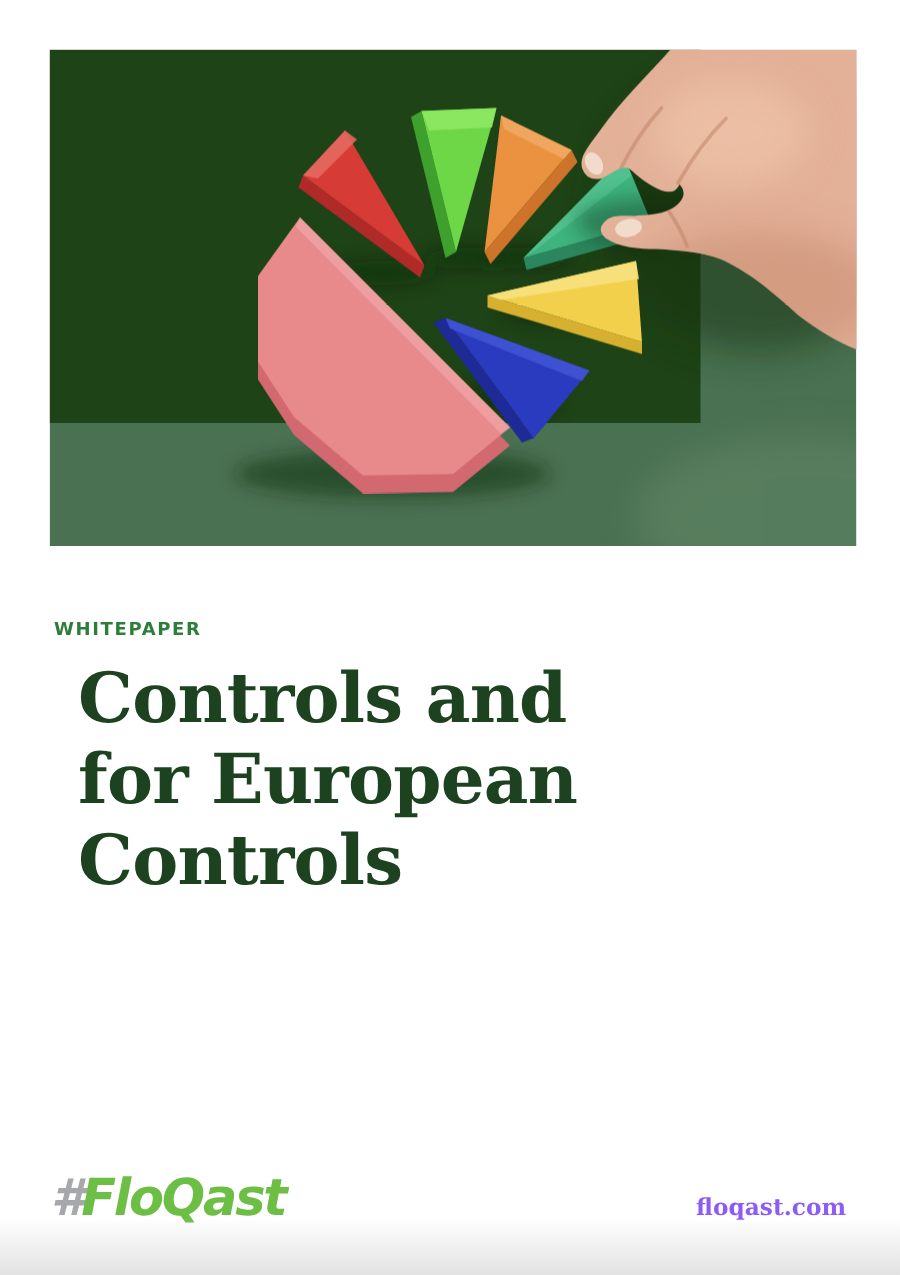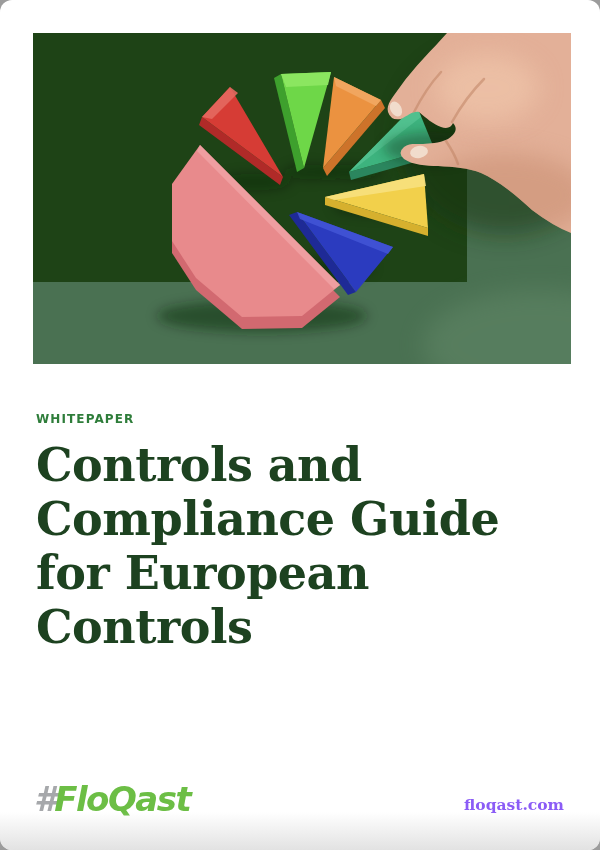--- a/index.html
+++ b/index.html
@@ -1,41 +1,40 @@
 <!DOCTYPE html>
 <html><head>
 <meta charset="utf-8">
 <style>
   html,body{margin:0;padding:0;background:#9c9c9c;}
   .page{
     position:relative;width:600px;height:850px;margin:0 auto;
     background:#ffffff;overflow:hidden;
     font-family:"DejaVu Sans",sans-serif;
-    border-radius:12px;
   }
   .page::after{ 
     content:"";position:absolute;left:0;right:0;bottom:0;height:38px;
     background:linear-gradient(180deg, rgba(226,226,226,0) 0%, #e2e2e2 100%);
     pointer-events:none;
   }
   .hero{
     position:absolute;left:33px;top:33px;width:538px;height:331px;
   }
   .hero svg{display:block;}
   .eyebrow{
     position:absolute;left:36px;top:412px;
     font:700 12px/14px "DejaVu Sans",sans-serif;
     letter-spacing:1.1px;color:#2e7d3a;text-transform:uppercase;
   }
   .title{
     position:absolute;left:36px;top:438px;right:18px;margin:0;
     font:700 46px/54px "DejaVu Serif",serif;
     letter-spacing:-0.5px;color:#1d4220;
   }
-  .title span{display:block;}
+  .title span{display:block;margin-left:16px;}
   .footer-logo{
     position:absolute;left:34px;top:780px;
     font:italic 800 34px/38px "DejaVu Sans",sans-serif;
     letter-spacing:-1.5px;white-space:nowrap;
   }
   .footer-logo .hash{color:#a6a8ab;margin-right:-2px;}
   .footer-logo .fq{color:#6cbe45;}
   .website{
     position:absolute;right:36px;top:796px;
     font:700 15.5px/18px "DejaVu Serif",serif;
@@ -140,21 +139,20 @@
           <ellipse cx="419" cy="152" rx="9" ry="6" transform="rotate(-10 419 152)" fill="#f1dccc"></ellipse>
         </g>
       </g>
     </svg>
   </div>
 
   <div class="eyebrow">WHITEPAPER</div>
 
   <h1 class="title">
     <span>Controls and</span>
-    <span>Compliance Guide</span>
     <span>for European Controls</span>
   </h1>
 
   <div class="footer-logo">
     <span class="hash">#</span><span class="fq">FloQast</span>
   </div>
   <a class="website" href="#">floqast.com</a>
 
 </div>
 

